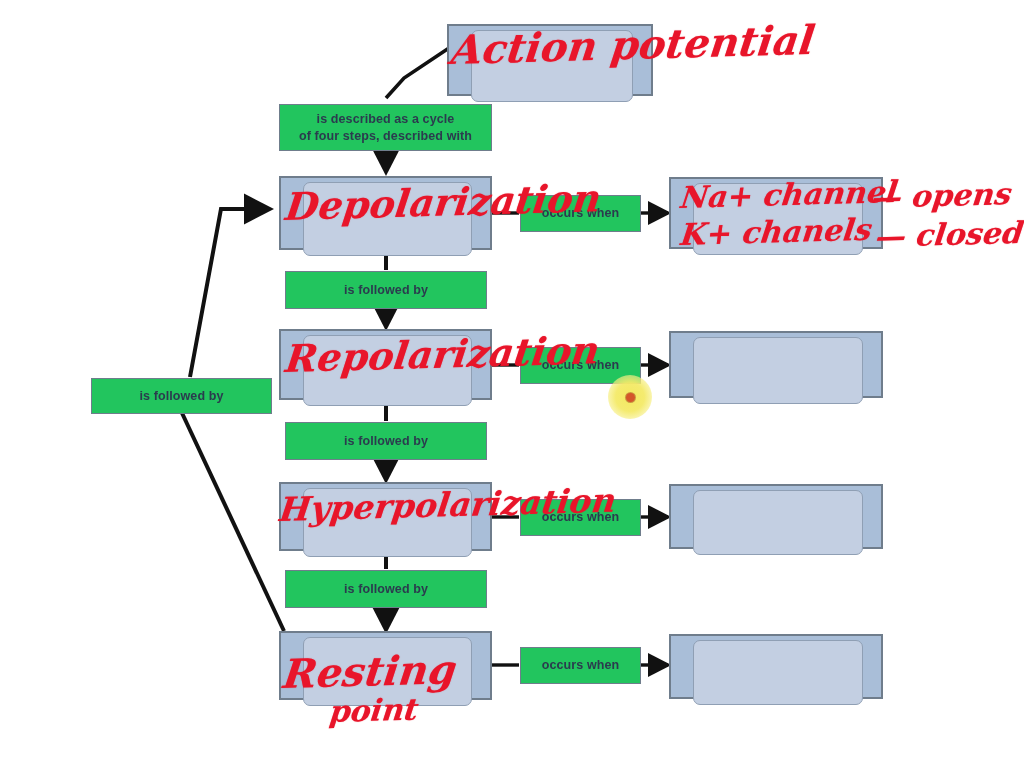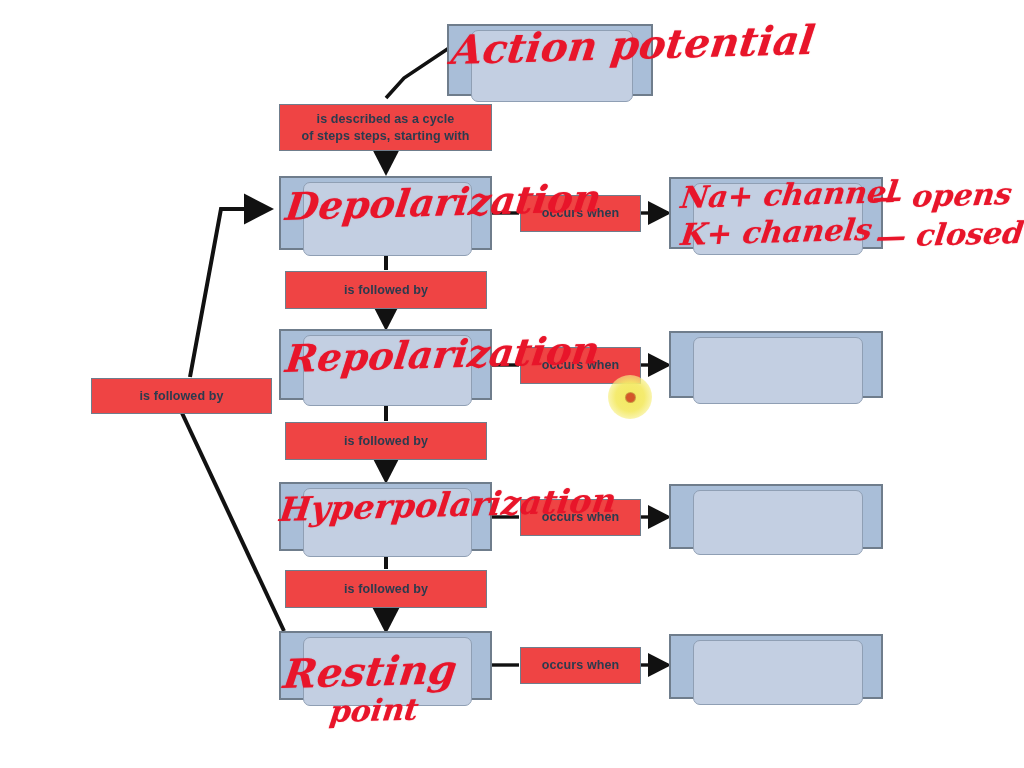--- a/index.html
+++ b/index.html
@@ -41,21 +41,21 @@
     box-sizing: border-box;
     background: #c3cfe2;
     border: 1px solid #8f9fb4;
     border-radius: 7px;
   }
 
   
   .reltag {
     position: absolute;
     box-sizing: border-box;
-    background: #ef4444;
+    background: #22c55e;
     border: 1px solid #6f7d8c;
     color: #2b3b4e;
     font-size: 12.5px;
     font-weight: bold;
     letter-spacing: .1px;
     line-height: 1.32;
     display: flex;
     align-items: center;
     justify-content: center;
     text-align: center;
@@ -181,21 +181,21 @@
     <div class="inner"></div>
   </div>
 
   <div class="node" style="left:669px;  top:634px; width:214px; height:65px;">
     <div class="inner"></div>
   </div>
 
   <div class="reltag" style="left:279px; top:104px; width:213px; height:47px;
        flex-direction:column;">
     <span>is described as a cycle</span>
-    <span>of steps steps, starting with</span>
+    <span>of four steps, described with</span>
   </div>
 
   <div class="reltag" style="left:285px; top:271px; width:202px; height:38px;">
     <span>is followed by</span>
   </div>
 
   <div class="reltag" style="left:285px; top:422px; width:202px; height:38px;">
     <span>is followed by</span>
   </div>
 

